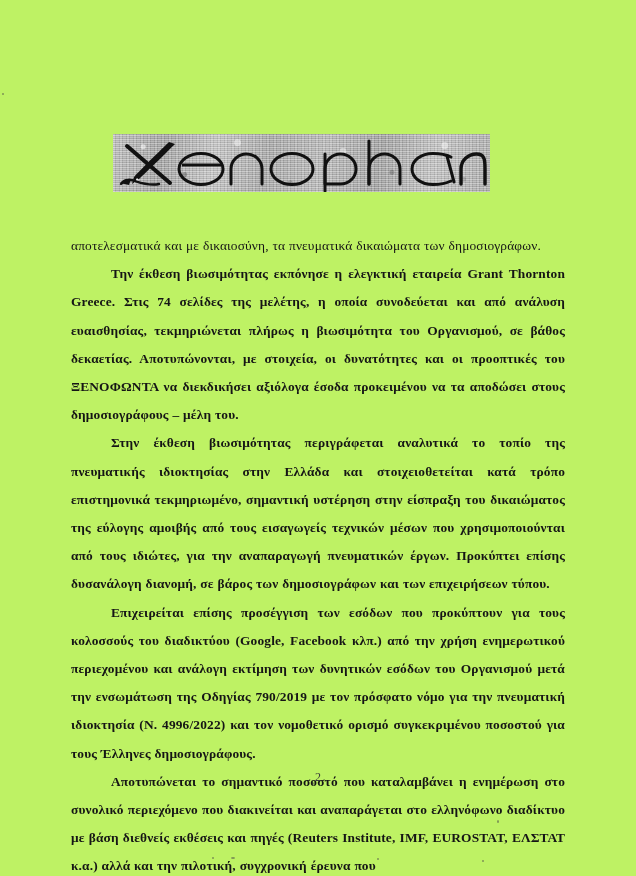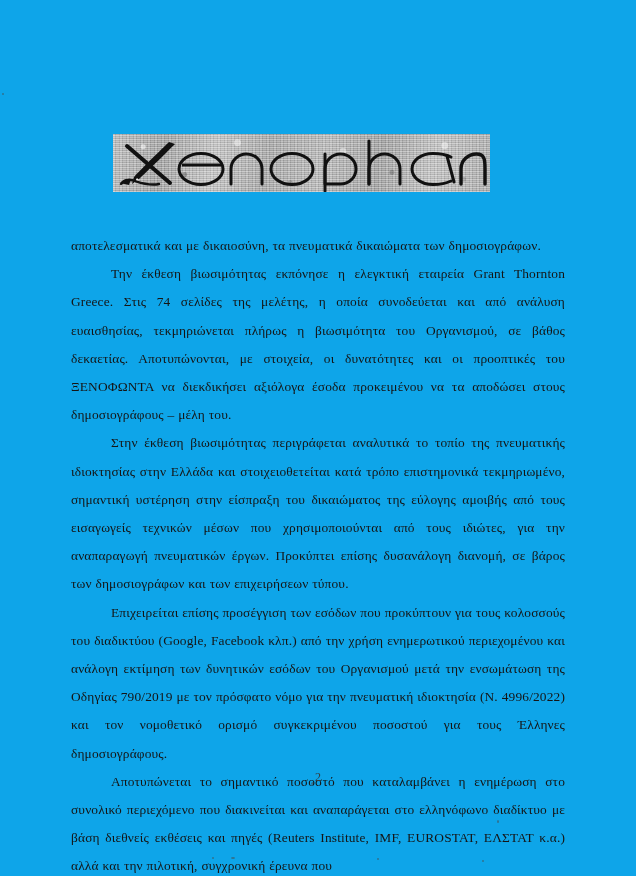--- a/index.html
+++ b/index.html
@@ -10,21 +10,21 @@
   }
   body {
     font-family: "Liberation Serif", "DejaVu Serif", serif;
     color: #1a1a1a;
   }
 
   .page {
     position: relative;
     width: 636px;
     height: 876px;
-    background: #0ea5e9;
+    background: #bef264;
     overflow: hidden;
   }
 
   
   .speckle {
     position: absolute;
     background: #4a4a4a;
     border-radius: 50%;
     opacity: .55;
     pointer-events: none;
@@ -105,20 +105,21 @@
     text-align: justify;
     text-justify: inter-word;
     font-size: 13.4px;
     line-height: 28.2px;
     letter-spacing: .15px;
     word-spacing: .3px;
     color: #151515;
   }
   .para.indent {
     text-indent: 40px;
+    font-weight: bold;
   }
   .para.cont {
     text-indent: 0;
   }
 
   
   .page-number {
     position: absolute;
     left: 0;
     top: 770px;

